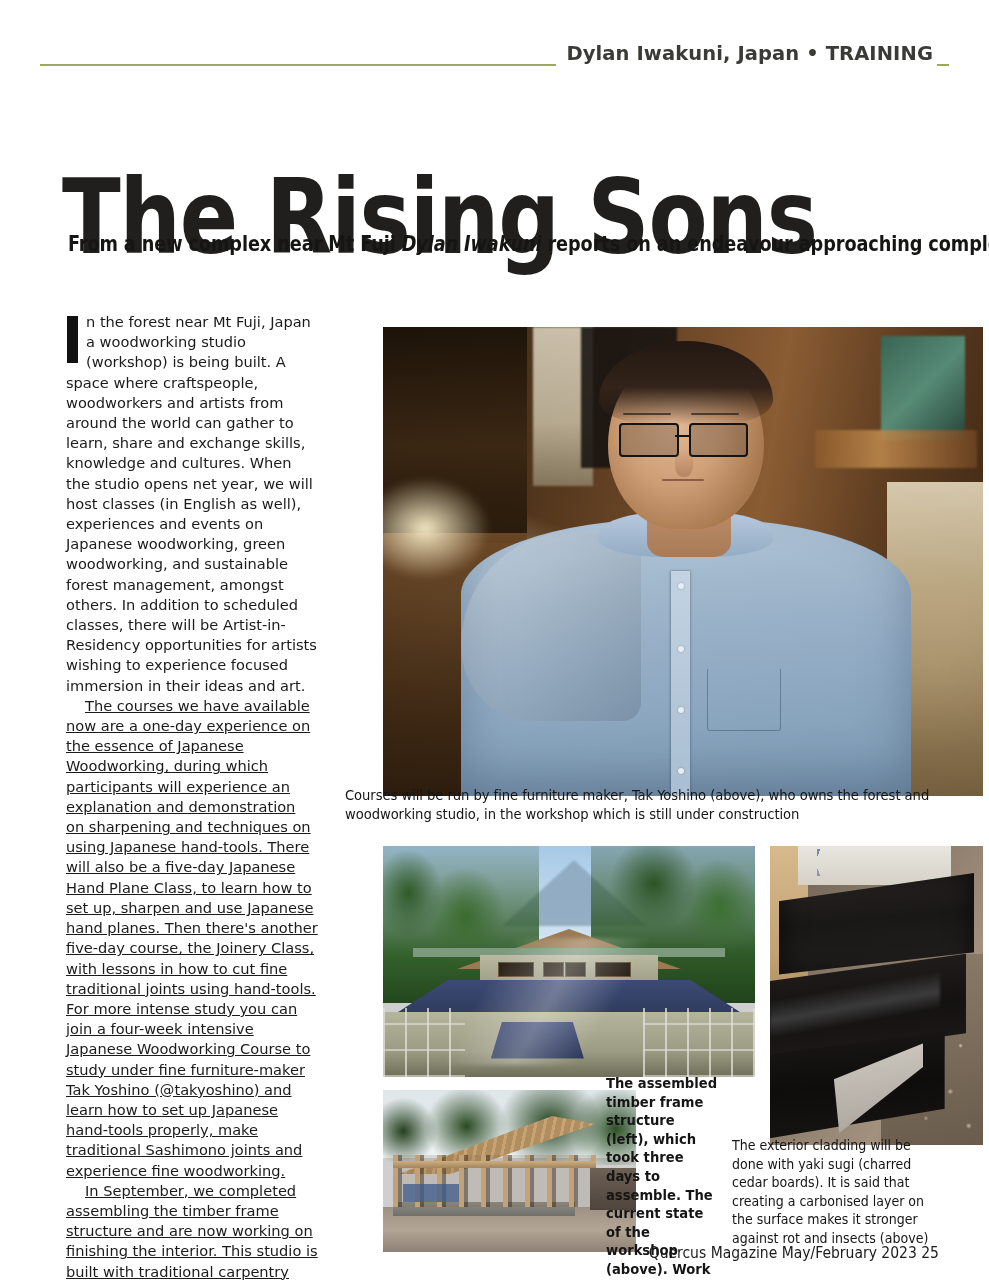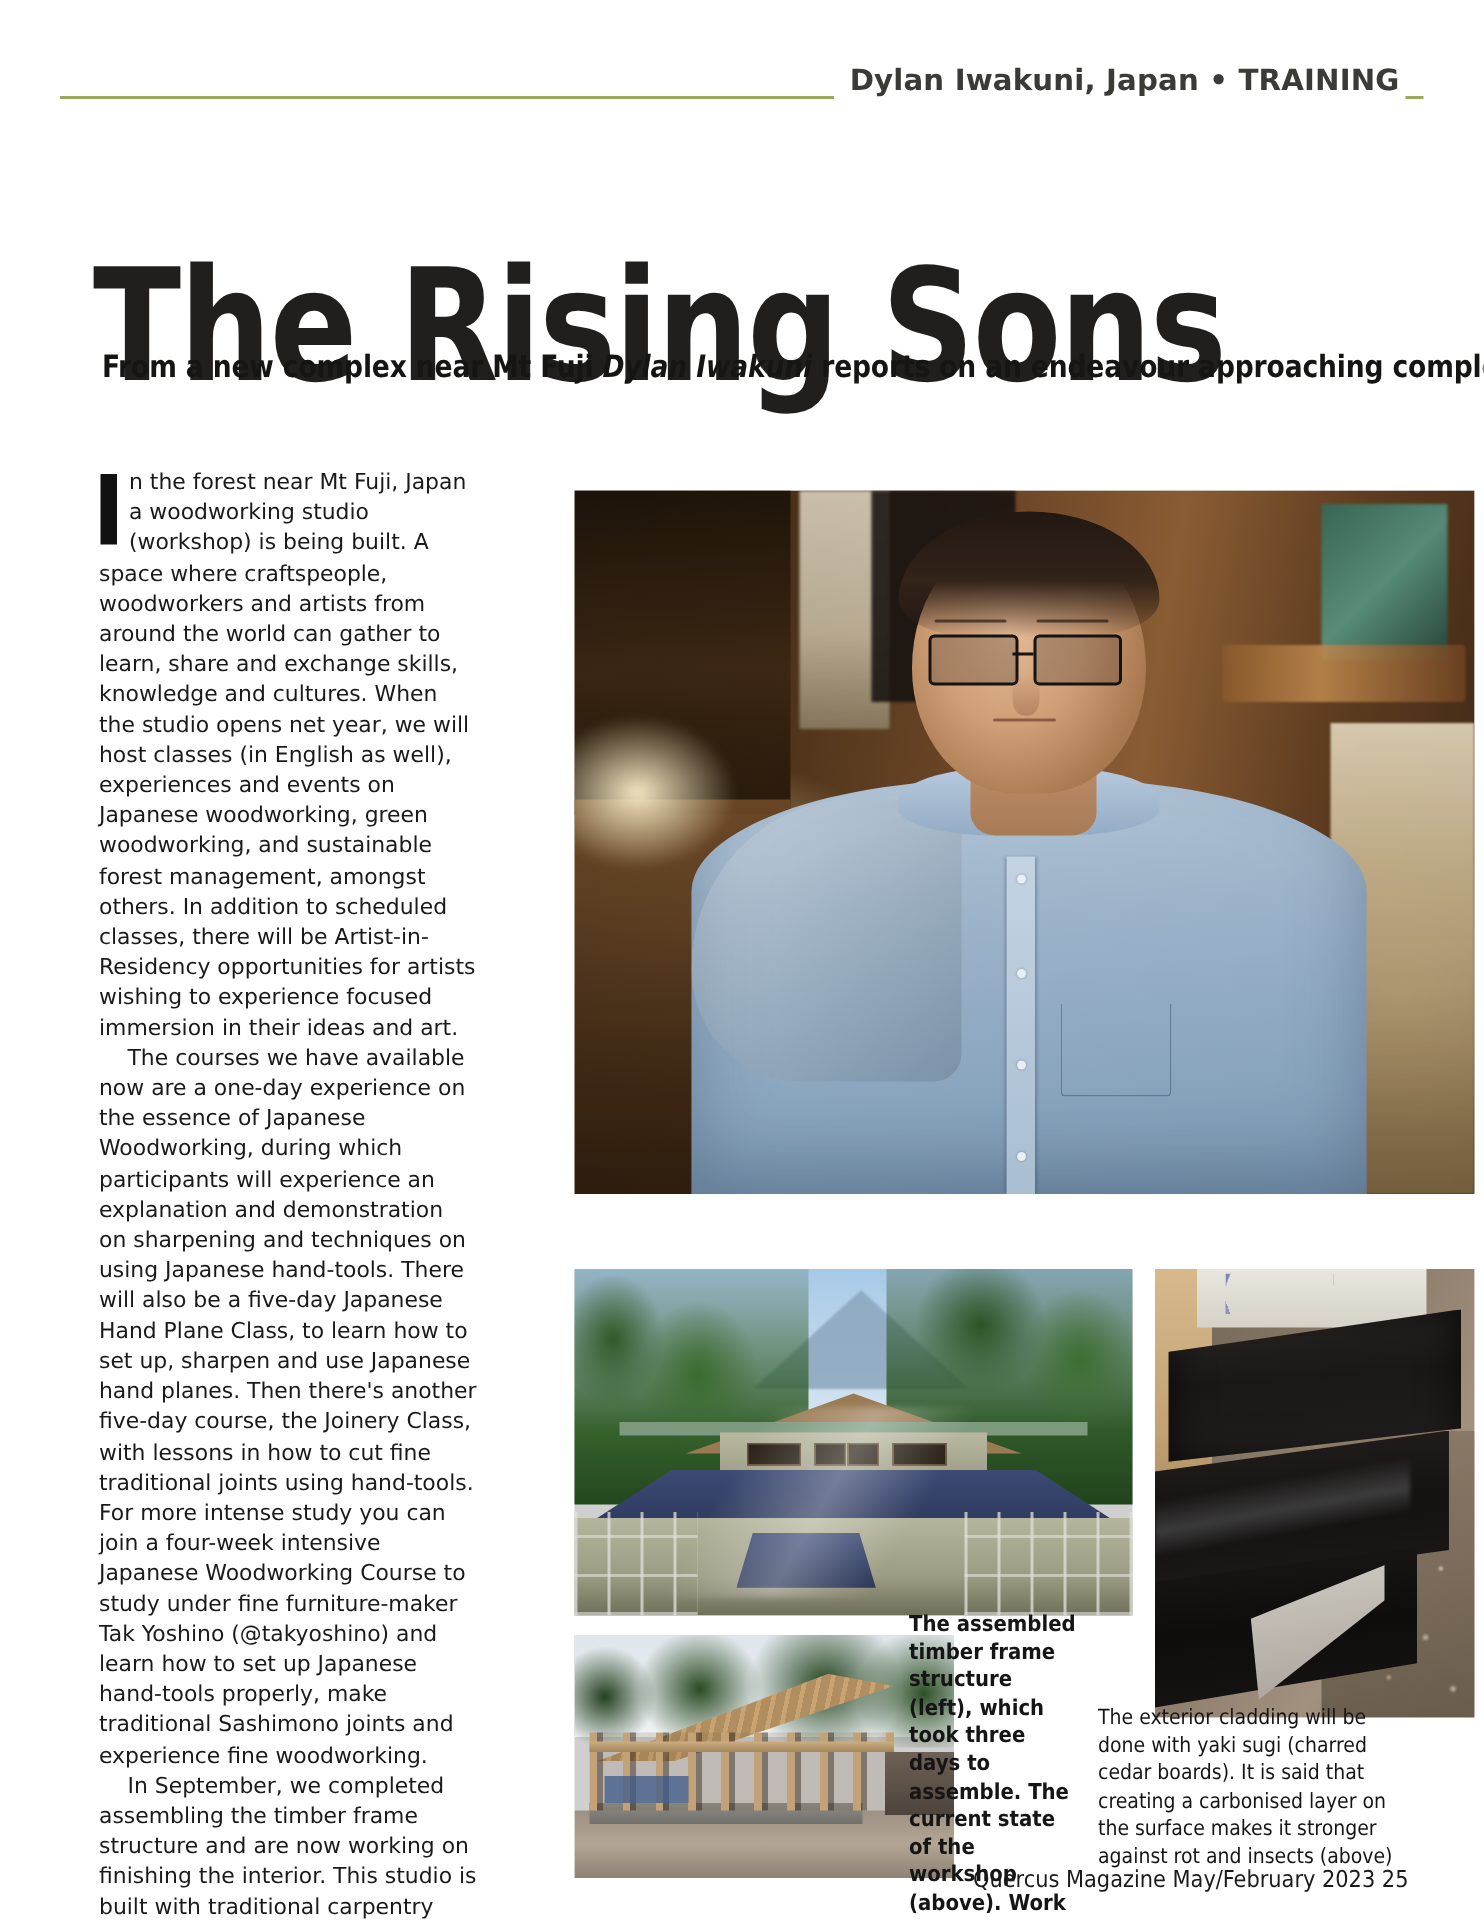--- a/index.html
+++ b/index.html
@@ -92,20 +92,21 @@
     font-size: 14.6px;
     line-height: 20.2px;
     color: #1a1a1a;
     text-align: left;
   }
   .bodycol p {
     margin: 0;
   }
   .bodycol p + p {
     text-indent: 19px;
+    text-decoration: underline;
   }
   .dropcap {
     float: left;
     width: 11px;
     height: 47px;
     background: #111111;
     margin: 4px 8px 0 1px;
   }
 
   
@@ -513,20 +514,21 @@
     <div class="layer pp-hair"></div>
     <div class="layer pp-brow-l"></div>
     <div class="layer pp-brow-r"></div>
     <div class="layer pp-glasses-l"></div>
     <div class="layer pp-glasses-r"></div>
     <div class="layer pp-glasses-bridge"></div>
     <div class="layer pp-nose"></div>
     <div class="layer pp-mouth"></div>
   </figure>
 
+  <div class="caption" id="caption-portrait">Courses will be run by fine furniture maker, Tak Yoshino (above), who owns the forest and woodworking studio,  in the workshop which is still under construction</div>
 
   <figure class="photo" id="photo-workshop">
     <div class="layer ws-sky"></div>
     <div class="layer ws-fuji"></div>
     <div class="layer ws-treesL"></div>
     <div class="layer ws-treesR"></div>
     <div class="layer ws-gable"></div>
     <div class="layer ws-roof-ridge"></div>
     <div class="layer ws-gable-face"></div>
     <div class="layer ws-win w1"></div>

